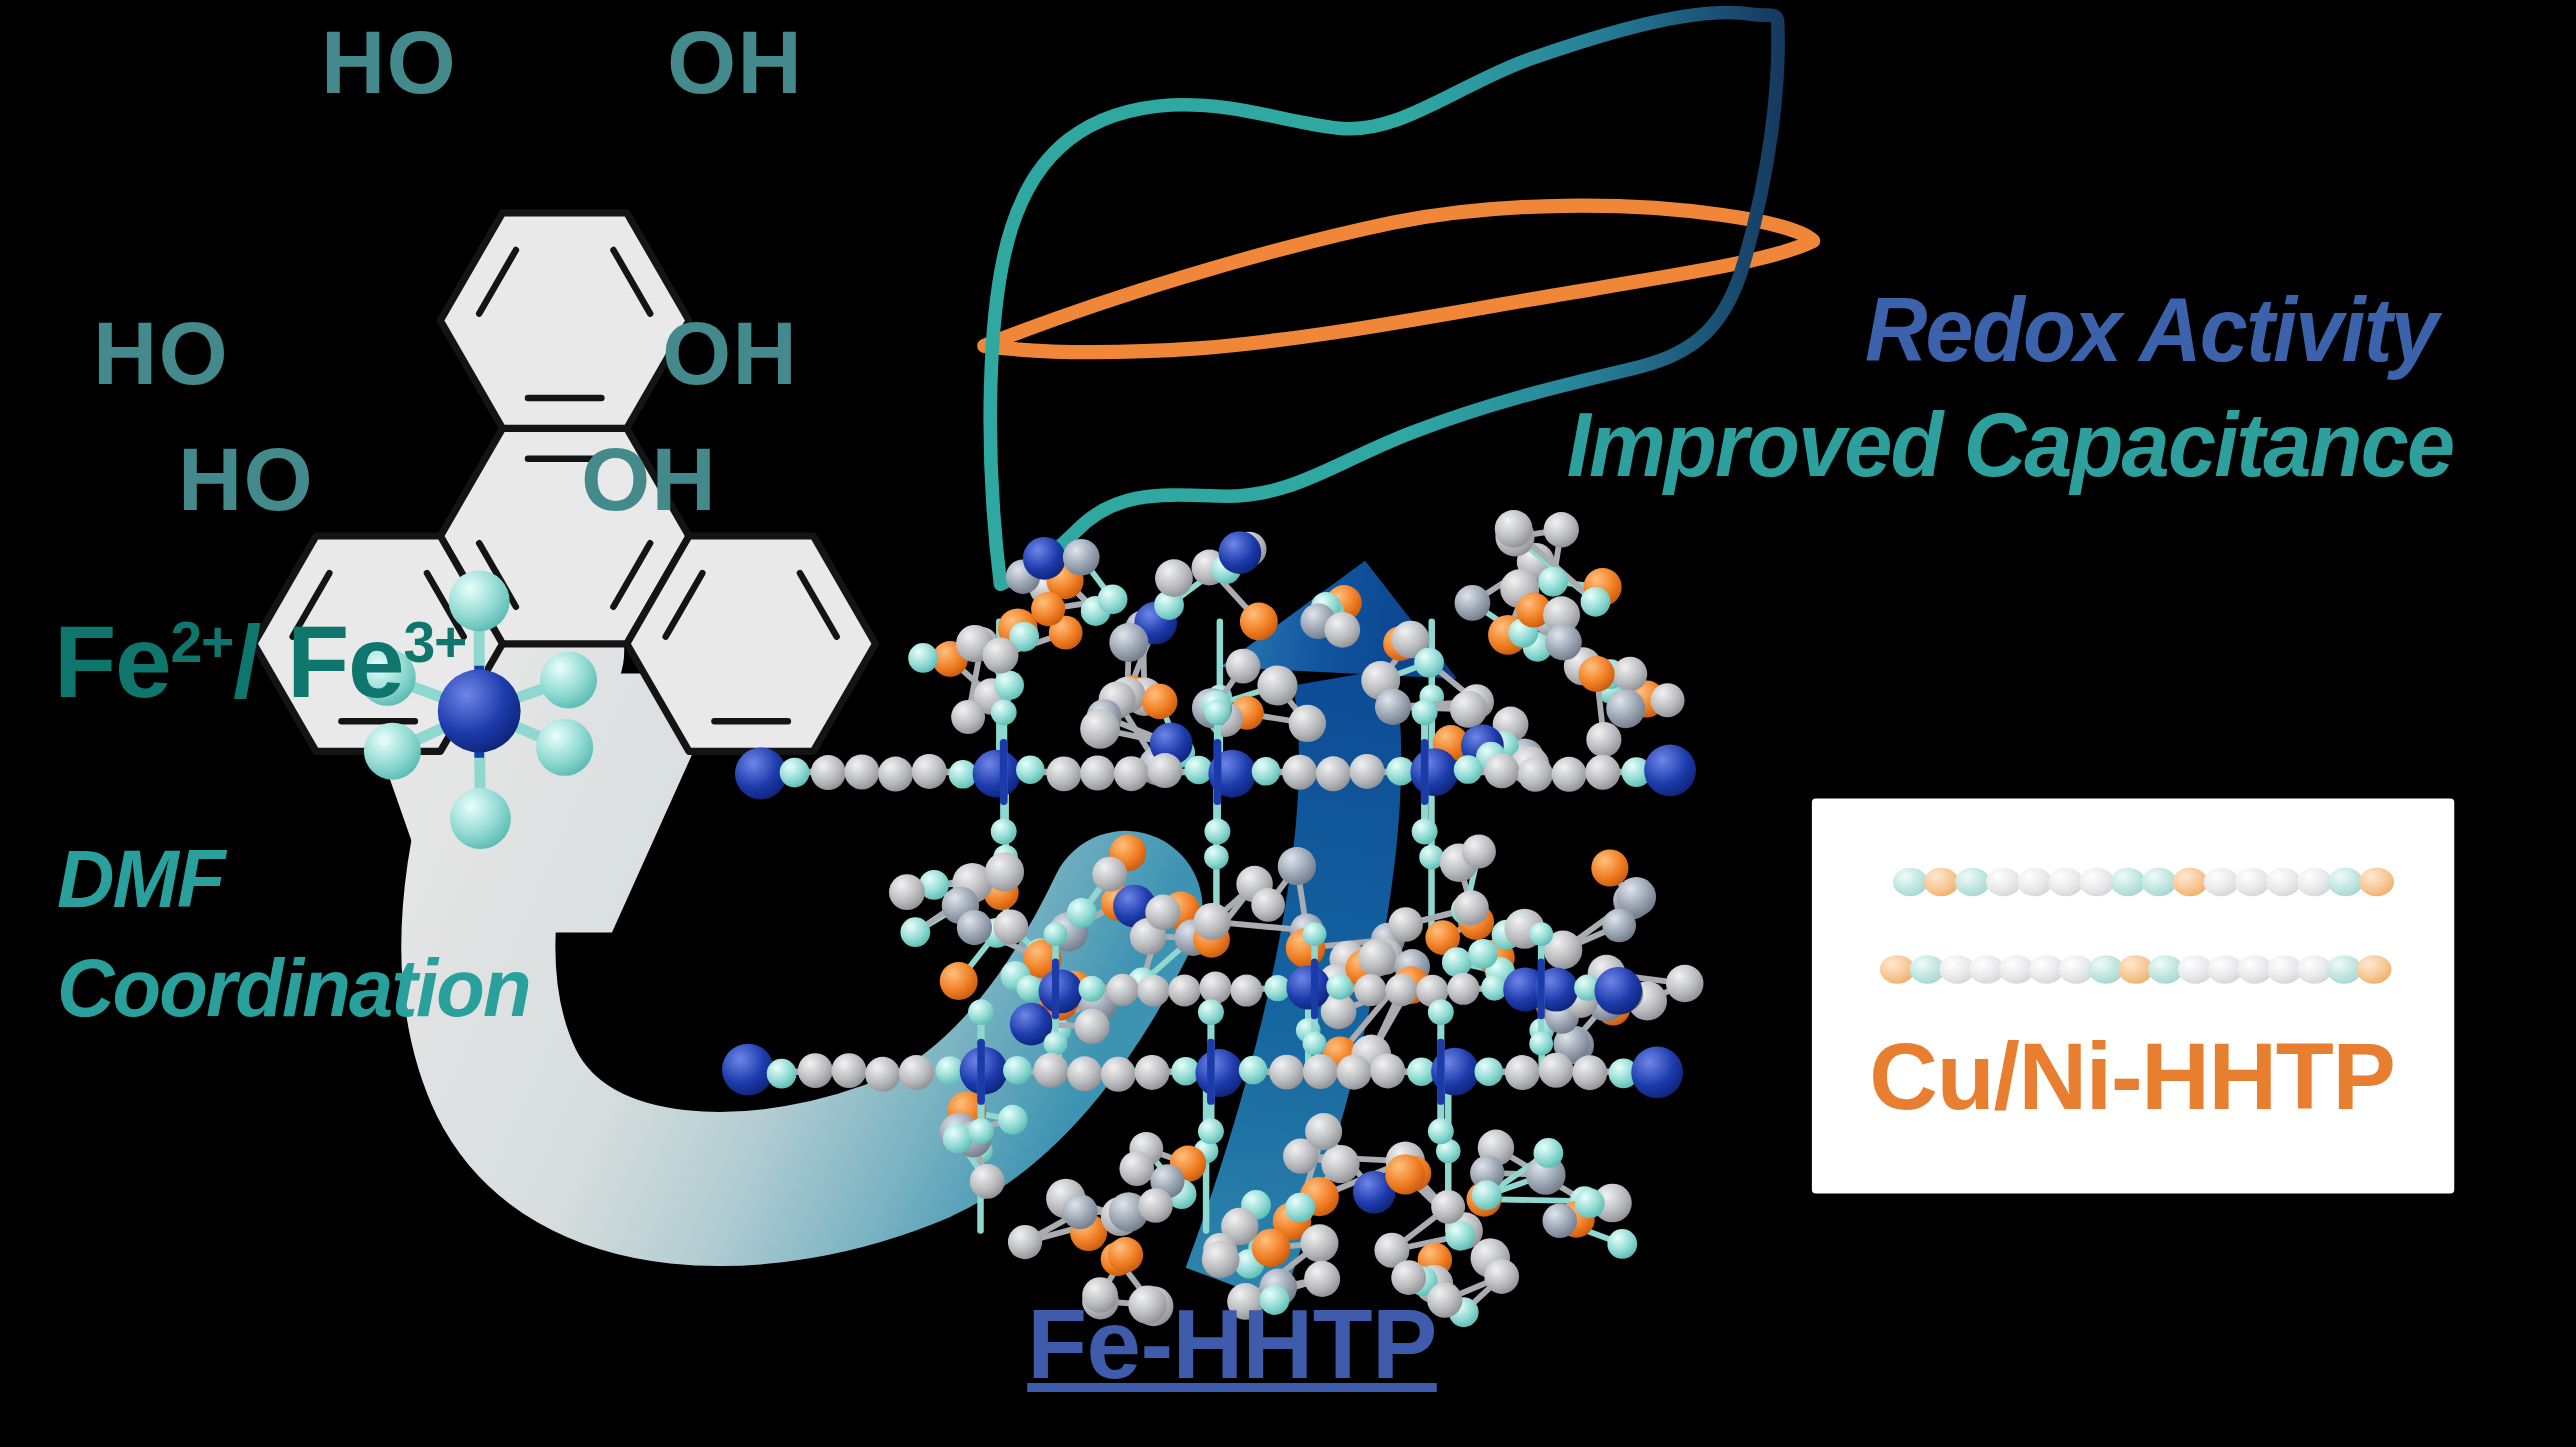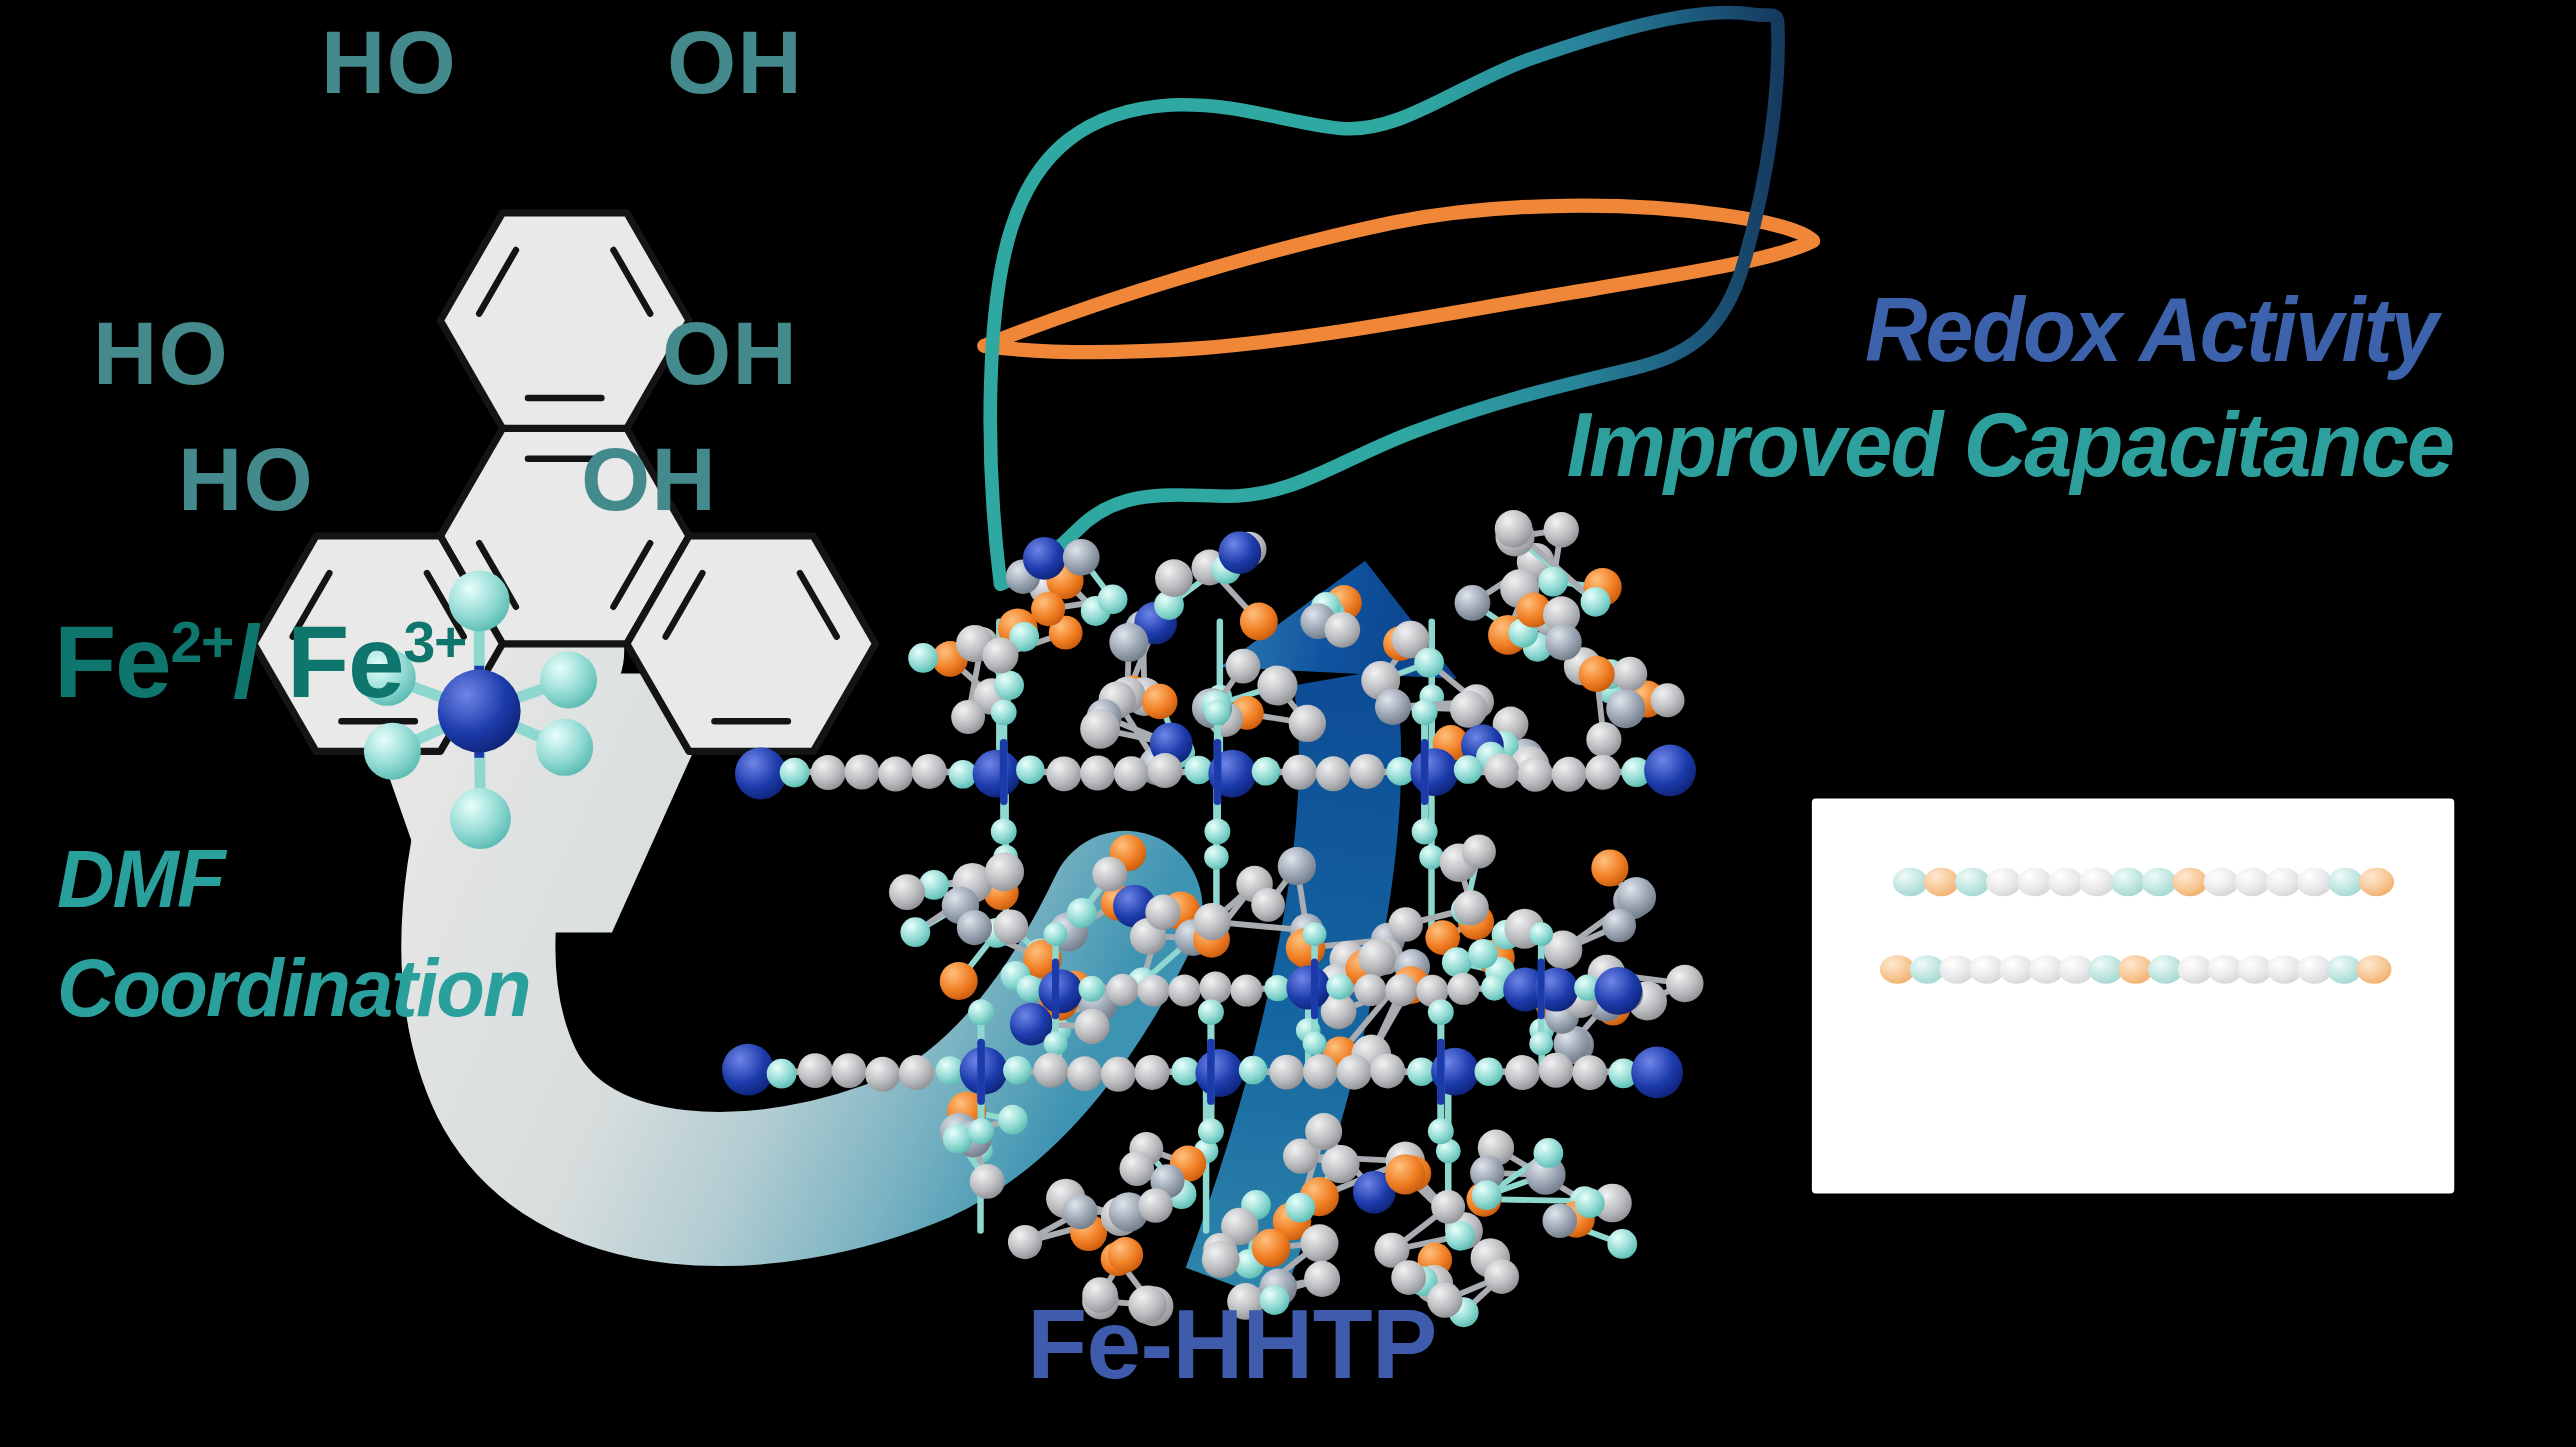--- a/index.html
+++ b/index.html
@@ -8,21 +8,21 @@
   #art{position:absolute;left:0;top:0;}
   .t{position:absolute;transform:translate(-50%,-50%);white-space:nowrap;line-height:1;}
   .ho{font-weight:700;font-size:89px;letter-spacing:1.3px;}
   .ital{font-style:italic;font-weight:700;letter-spacing:-1.9px;transform:translate(-50%,-50%) scaleX(0.95);}
   #ions{position:absolute;left:54px;top:604px;font-weight:700;font-size:102px;letter-spacing:-1.3px;}
   #ions .sup{font-size:56%;vertical-align:0.62em;}
   #dmf-block{position:absolute;left:57px;top:824px;font-style:italic;font-weight:700;
              font-size:82px;line-height:1.33;letter-spacing:-1.9px;transform:scaleX(0.97);transform-origin:0 0;}
   #redox{font-size:91px;}
   #improved{font-size:91px;}
-  #fe-label{font-weight:700;font-size:98px;letter-spacing:-0.6px;}
+  #fe-label{font-weight:700;font-size:98px;letter-spacing:-0.6px;text-decoration:underline;}
   #cuni-label{font-weight:700;font-size:95px;letter-spacing:-1.3px;}
 </style>
 </head>
 <body>
 
 <div id="stage">
   <svg id="art" width="2576" height="1448" viewBox="0 0 3978 2236">
       <defs>
         <radialGradient id="g_gray" cx="0.35" cy="0.3" r="0.85">
           <stop offset="0%" stop-color="#f2f2f3"></stop>
@@ -761,14 +761,15 @@
 
   <div id="dmf-block" style="color: rgb(41, 160, 156);">
     <div>DMF</div>
     <div>Coordination</div>
   </div>
 
   <div id="redox" class="t ital" style="left: 2151px; top: 329px; color: rgb(60, 98, 172);">Redox Activity</div>
   <div id="improved" class="t ital" style="left: 2010px; top: 444px; color: rgb(45, 160, 157);">Improved Capacitance</div>
 
   <div id="fe-label" class="t" style="left: 1232px; top: 1344px; color: rgb(62, 92, 171);">Fe-HHTP</div>
+  <div id="cuni-label" class="t" style="left: 2132px; top: 1076px; color: rgb(232, 126, 47);">Cu/Ni-HHTP</div>
 </div>
 
 
 </body></html>

